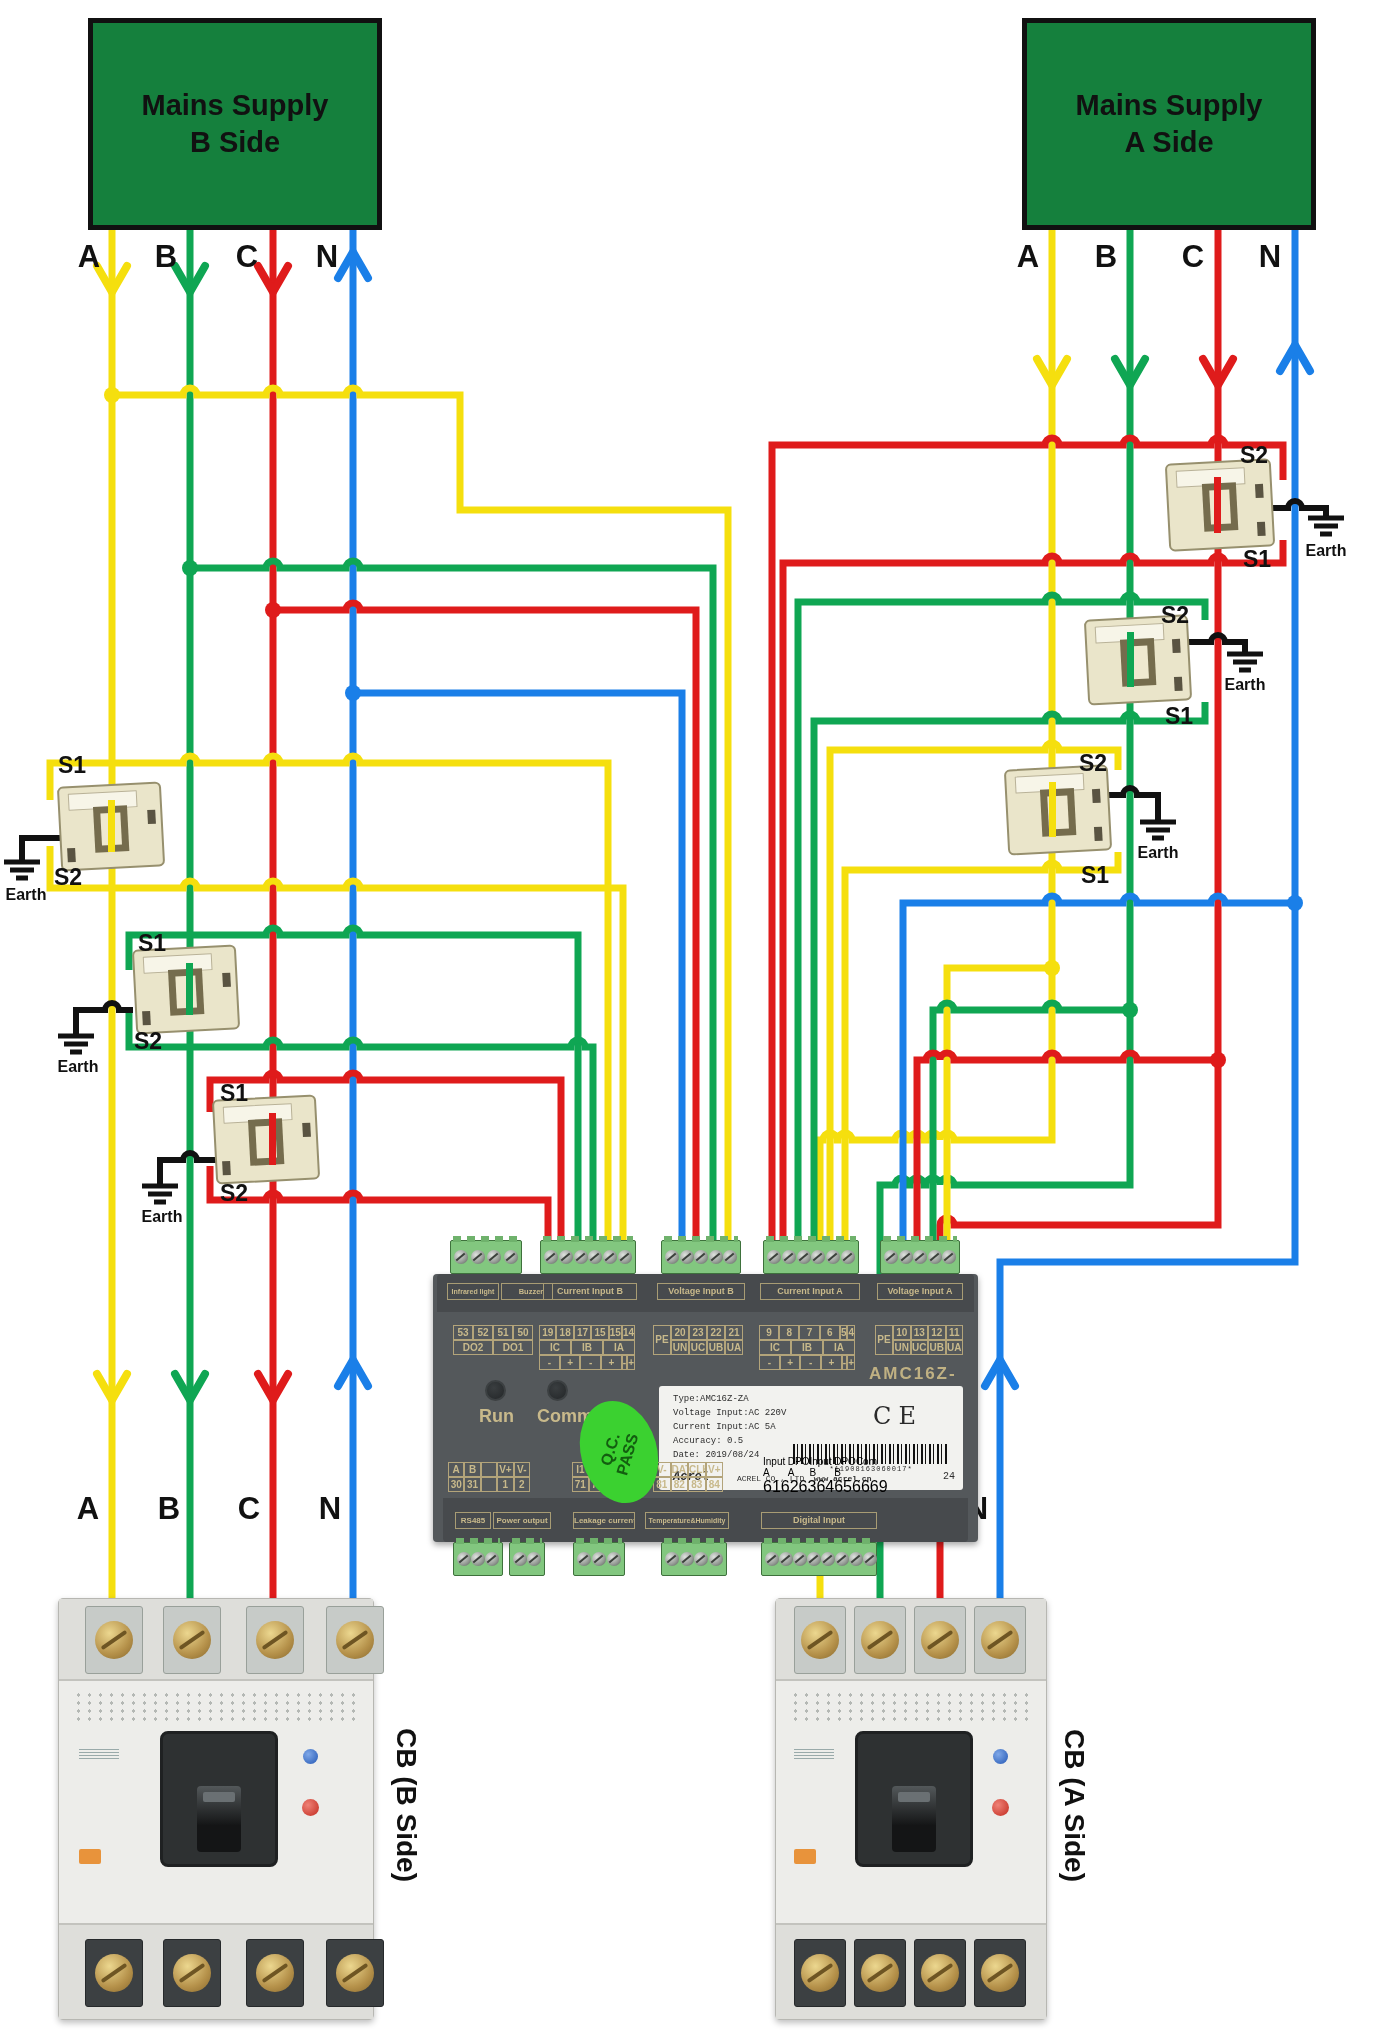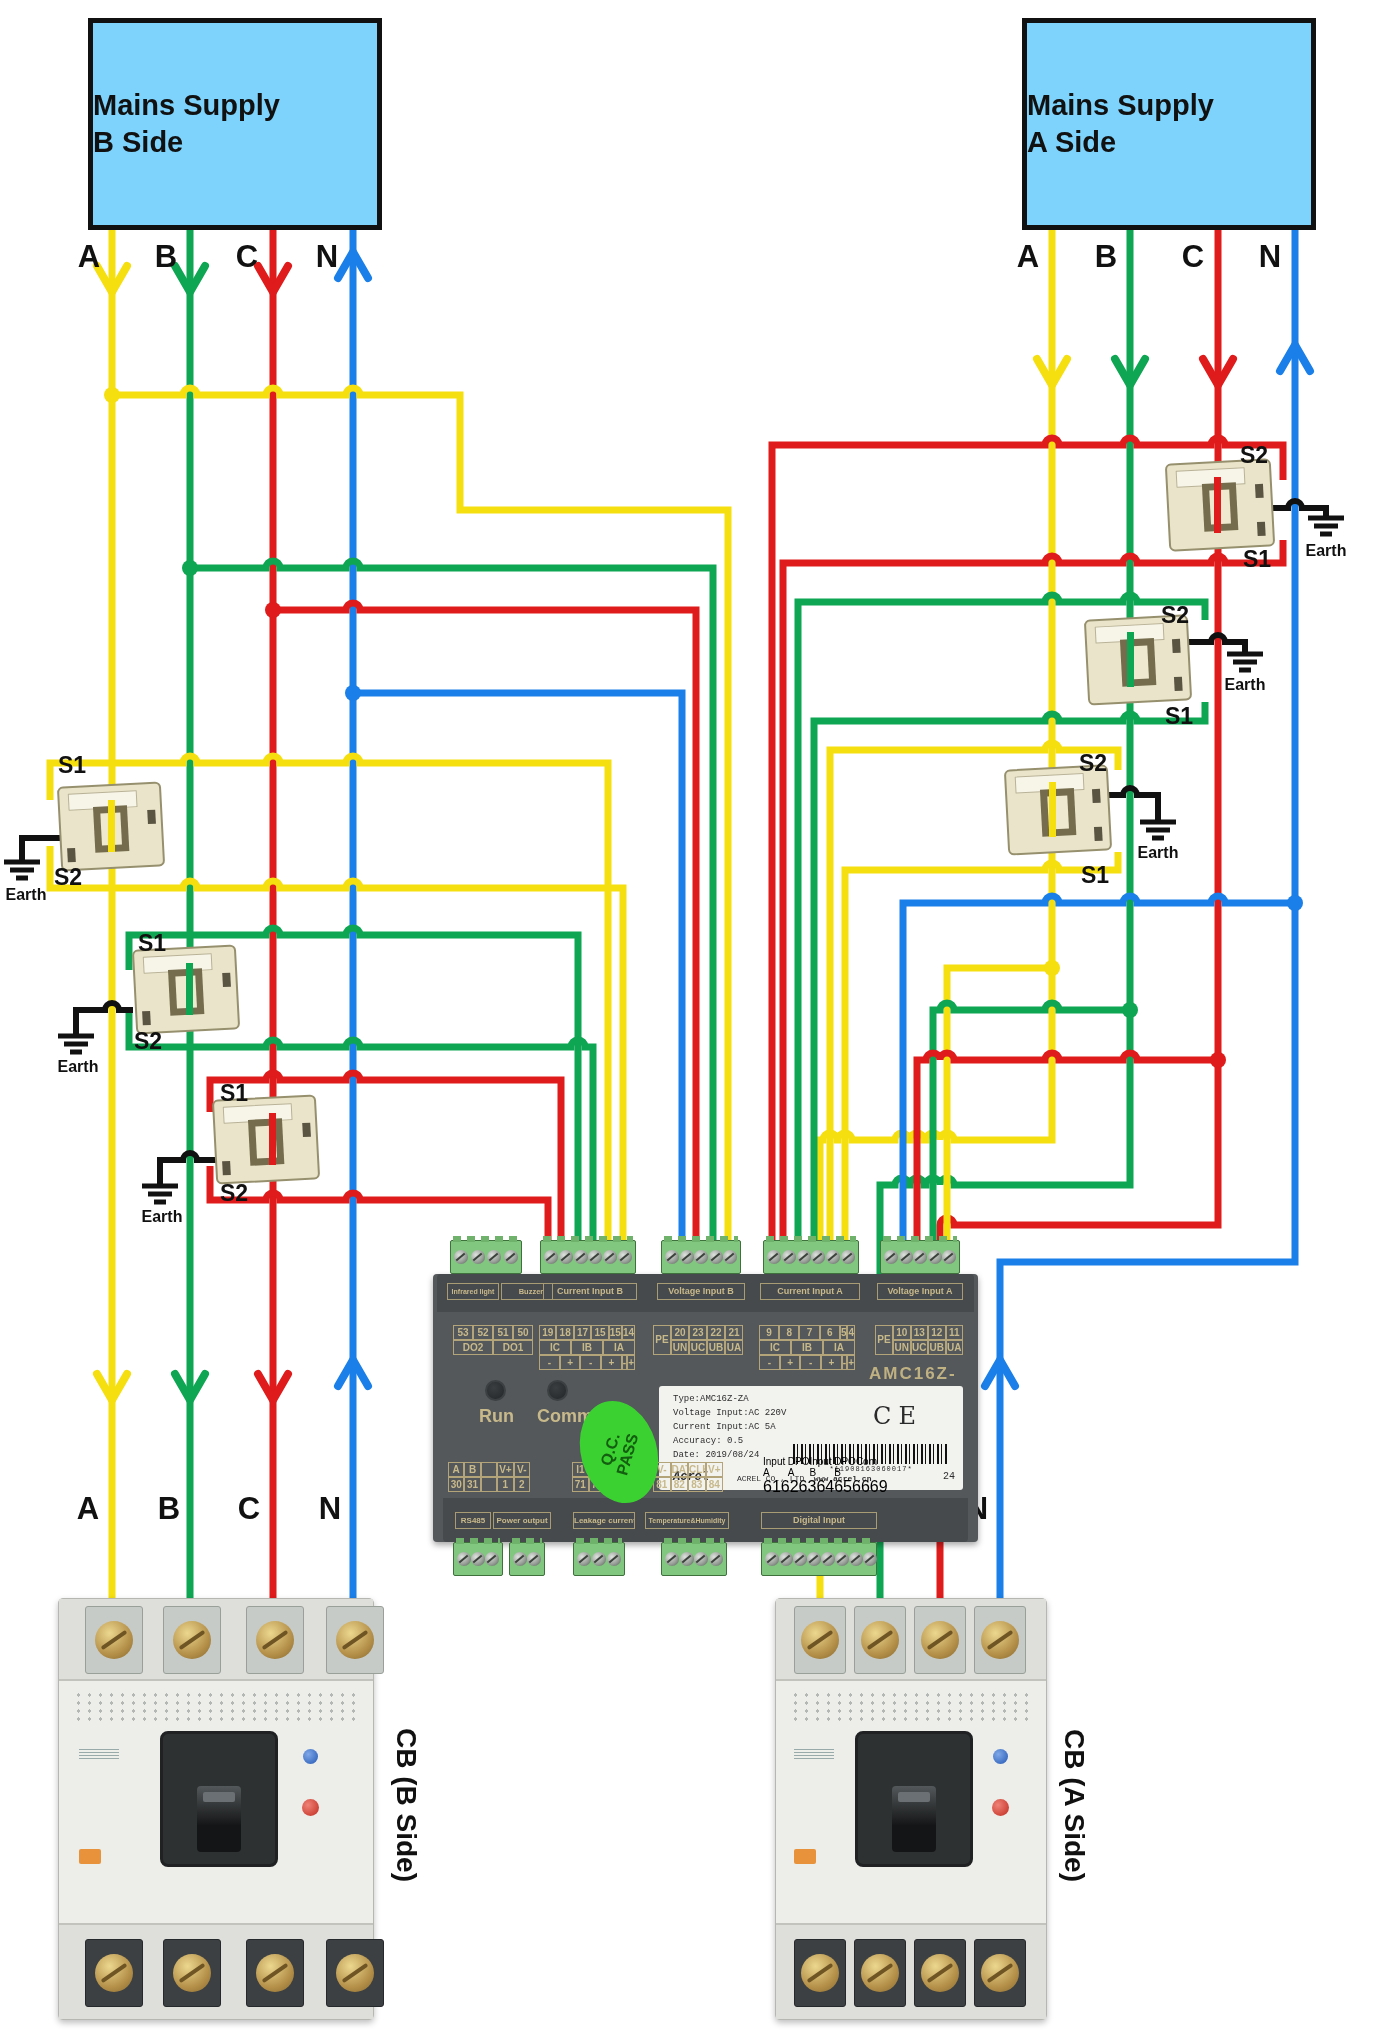--- a/index.html
+++ b/index.html
@@ -1,20 +1,20 @@
 <!DOCTYPE html>
 <html style="--phase_a: #F5DF0E; --phase_b: #0FA653; --phase_c: #DF1B1B; --phase_n: #1A7FE8; --earth: #111111; --meter_body: #54585B; --terminal_green: #82C77F; --qc_green: #3BD130;"><head>
 <meta charset="utf-8">
 <style>
   html,body{margin:0;padding:0;background:#ffffff;font-family:"Liberation Sans",sans-serif;}
   #stage{position:relative;width:1400px;height:2034px;background:#ffffff;overflow:hidden;}
   #wires{position:absolute;left:0;top:0;z-index:1;}
   
-  .supplybox{position:absolute;top:18px;width:294px;height:212px;background:#7dd3fc;border:5px solid #111;
-    box-sizing:border-box;z-index:2;display:flex;flex-direction:column;align-items:flex-start;justify-content:center;}
+  .supplybox{position:absolute;top:18px;width:294px;height:212px;background:#15803d;border:5px solid #111;
+    box-sizing:border-box;z-index:2;display:flex;flex-direction:column;align-items:center;justify-content:center;}
   .supplybox .t{font-size:29px;font-weight:bold;color:#111;line-height:37px;text-align:center;}
   
   .ph{position:absolute;width:44px;height:34px;font-size:31px;font-weight:bold;color:#111;text-align:center;z-index:3;line-height:34px;}
   
   .slab{position:absolute;font-size:23px;font-weight:bold;color:#111;z-index:4;}
   .elab{position:absolute;font-size:16px;font-weight:bold;color:#111;z-index:4;width:60px;text-align:center;}
   
   .cblab{position:absolute;writing-mode:vertical-rl;font-size:28px;font-weight:bold;color:#111;z-index:3;height:250px;text-align:center;}
   
   .meter{position:absolute;left:433px;top:1240px;width:545px;height:340px;z-index:5;}

